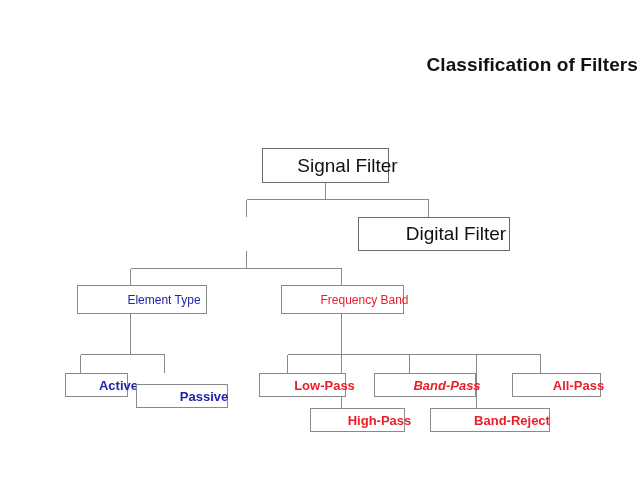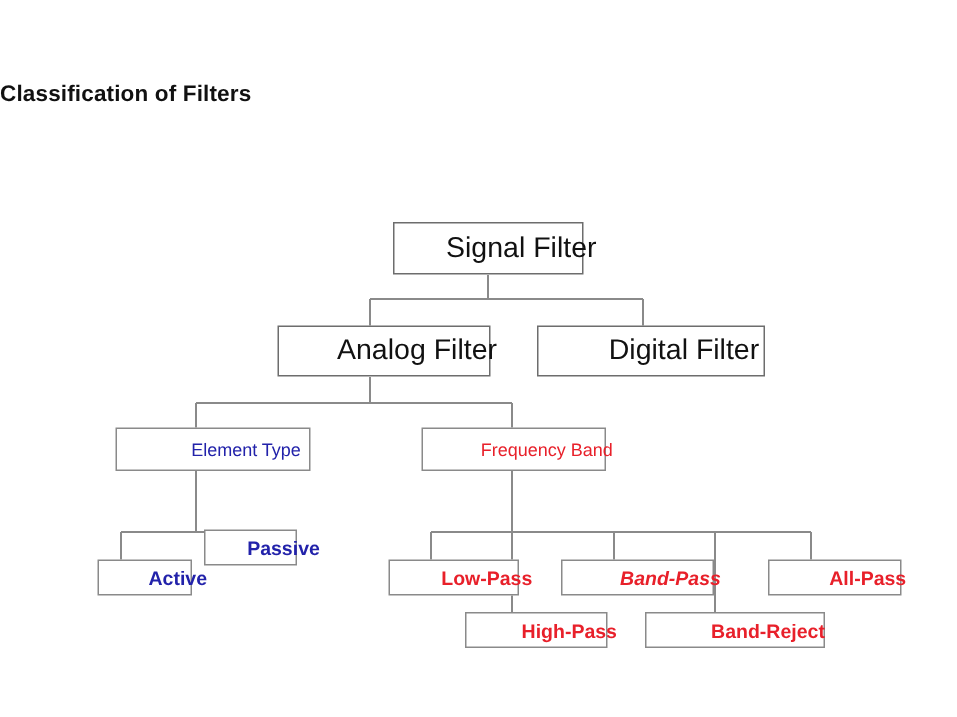--- a/index.html
+++ b/index.html
@@ -19,22 +19,22 @@
     position: absolute;
     left: 0; top: 0;
     width: 638px;
     height: 478px;
   }
   #title {
     position: absolute;
     left: 0;
     top: 54px;
     width: 638px;
-    text-align: left;
-    font-size: 15px;
+    text-align: right;
+    font-size: 19px;
     font-weight: bold;
     color: #111111;
     letter-spacing: 0.1px;
     font-family: "Liberation Sans", sans-serif;
   }
   .node {
     position: absolute;
     box-sizing: border-box;
     background: #ffffff;
     border: 1px solid #8a8a8a;
@@ -106,38 +106,35 @@
       <path d="M409.5 354.5 L409.5 373"></path>
       <path d="M540.5 354.5 L540.5 373"></path>
       <path d="M476.5 354.5 L476.5 408"></path>
     </g>
   </svg>
 
   <div class="node node-lvl1" style="left:262px; top:148px; width:127px; height:35px;">
     <span class="c-black">Signal Filter</span>
   </div>
 
-  <div class="node node-lvl2" style="left:185px; top:217px; width:142px; height:34px;">
-    <span class="c-black">Analog Filter</span>
-  </div>
   <div class="node node-lvl2" style="left:358px; top:217px; width:152px; height:34px;">
     <span class="c-black">Digital Filter</span>
   </div>
 
   <div class="node node-lvl3" style="left:65px; top:285px; width:130px; height:29px;">
     <span class="c-blue">Element Type</span>
   </div>
   <div class="node node-lvl3" style="left:269px; top:285px; width:123px; height:29px;">
     <span class="c-red">Frequency Band</span>
   </div>
 
   <div class="node node-leaf" style="left:49px; top:373px; width:63px; height:24px;">
     <span class="c-blue">Active</span>
   </div>
-  <div class="node node-leaf" style="left:120px; top:353px; width:62px; height:24px;">
+  <div class="node node-leaf" style="left:120px; top:384px; width:92px; height:24px;">
     <span class="c-blue">Passive</span>
   </div>
   <div class="node node-leaf" style="left:243px; top:373px; width:87px; height:24px;">
     <span class="c-red">Low-Pass</span>
   </div>
   <div class="node node-leaf" style="left:358px; top:373px; width:102px; height:24px;font-style:italic;">
     <span class="c-red">Band-Pass</span>
   </div>
   <div class="node node-leaf" style="left:496px; top:373px; width:89px; height:24px;">
     <span class="c-red">All-Pass</span>

